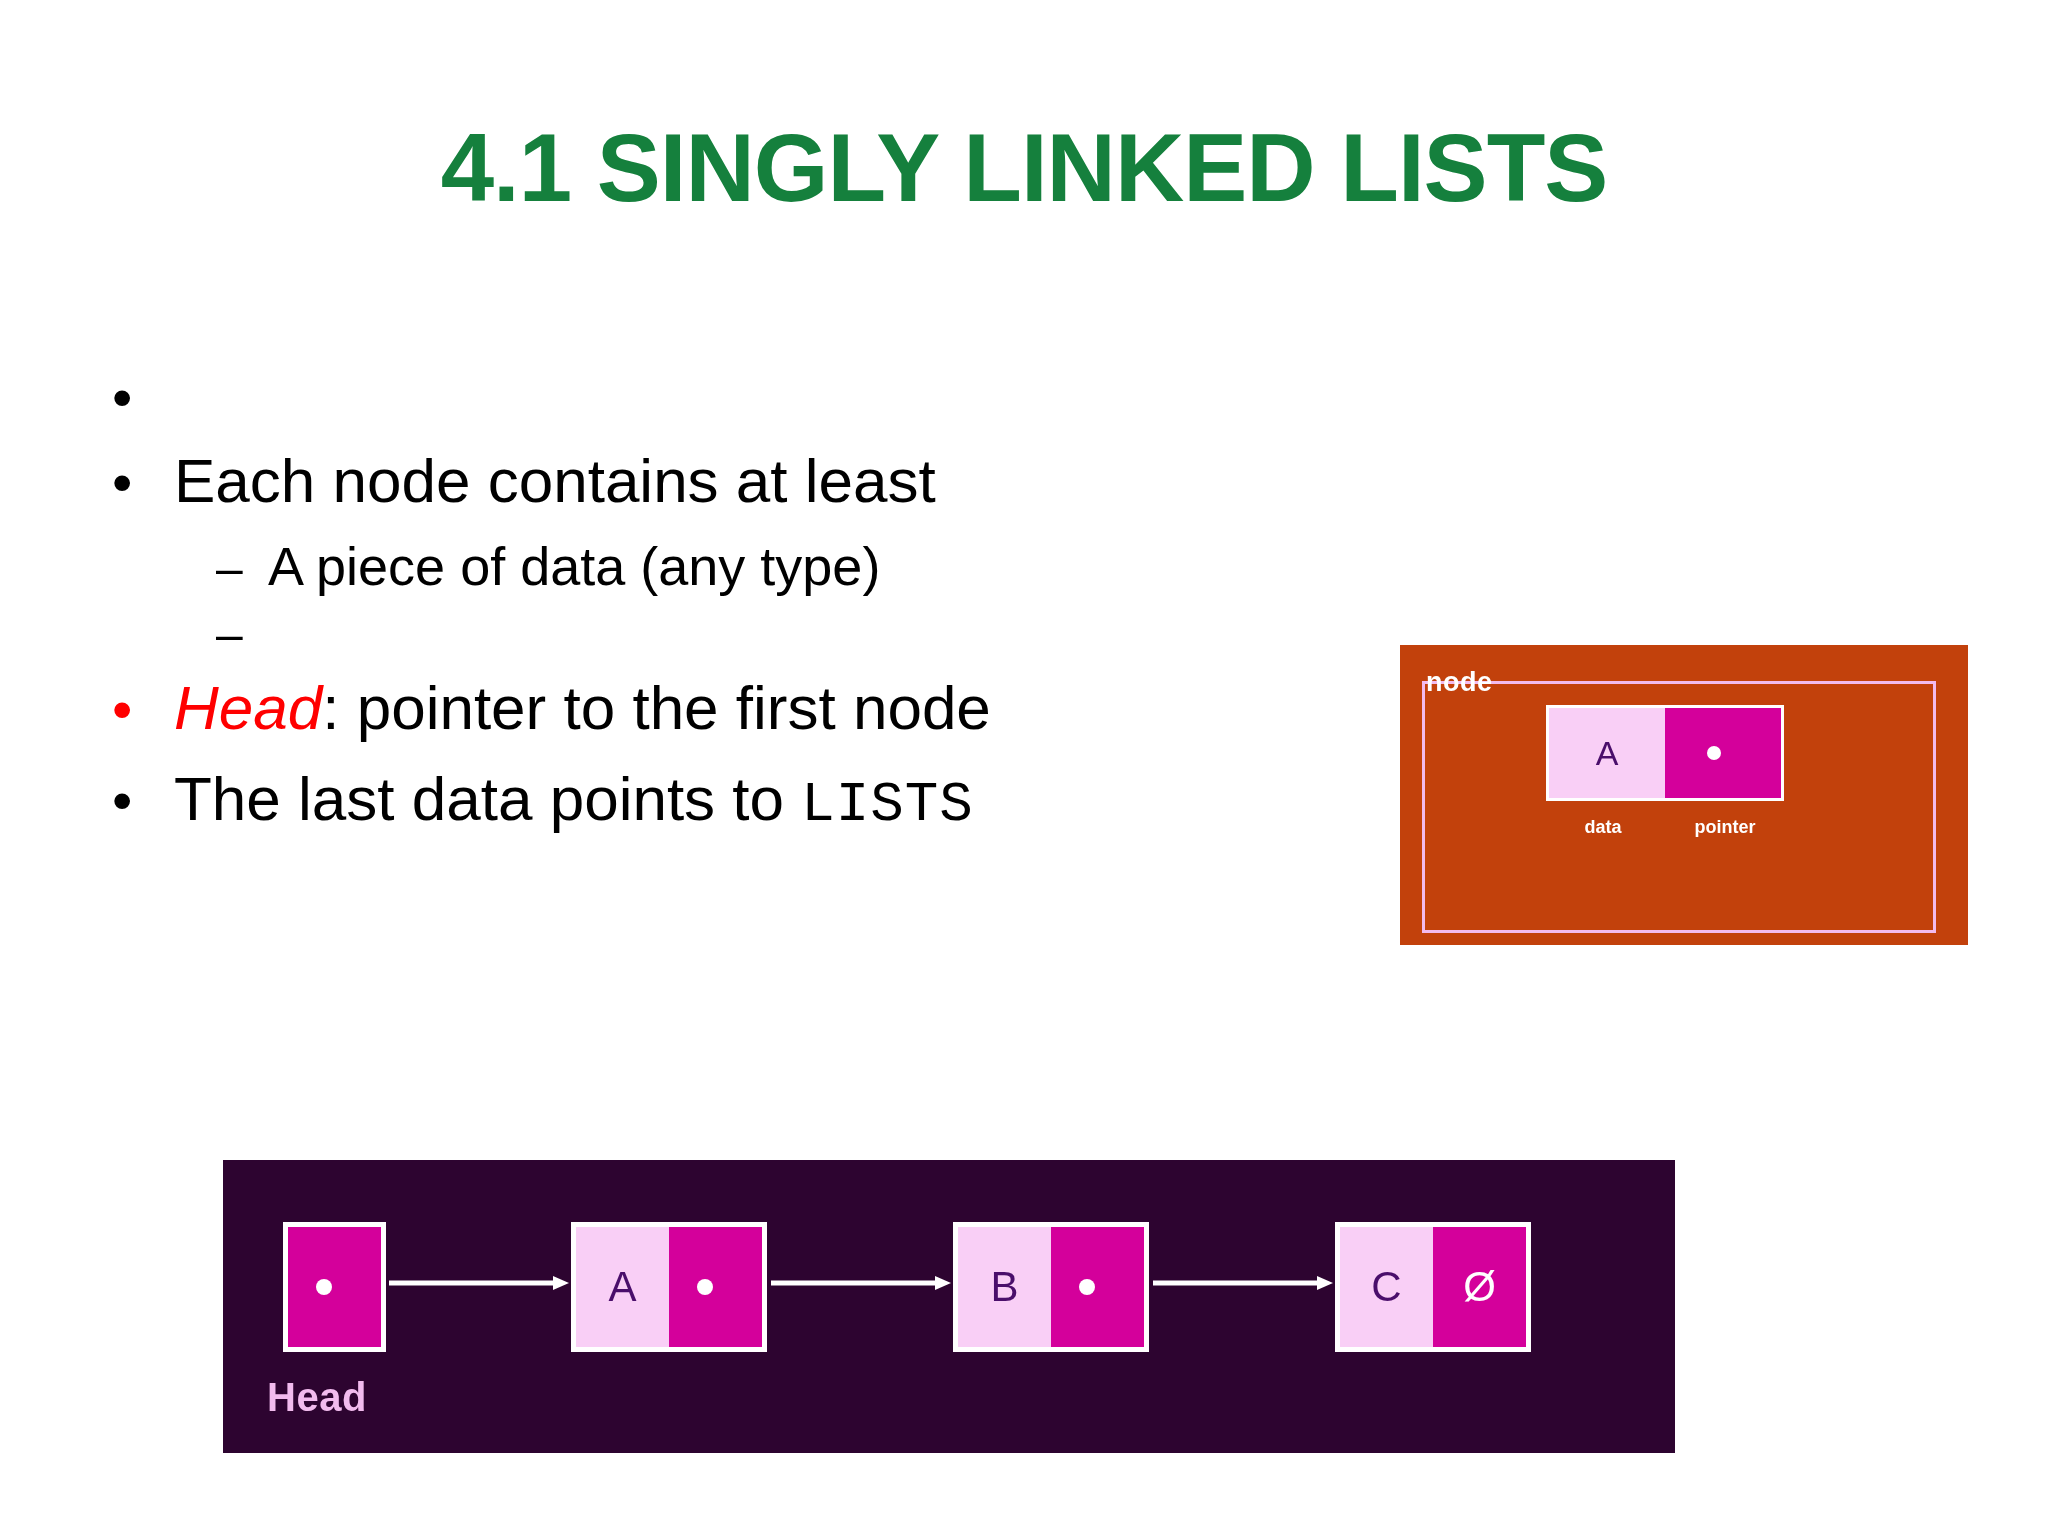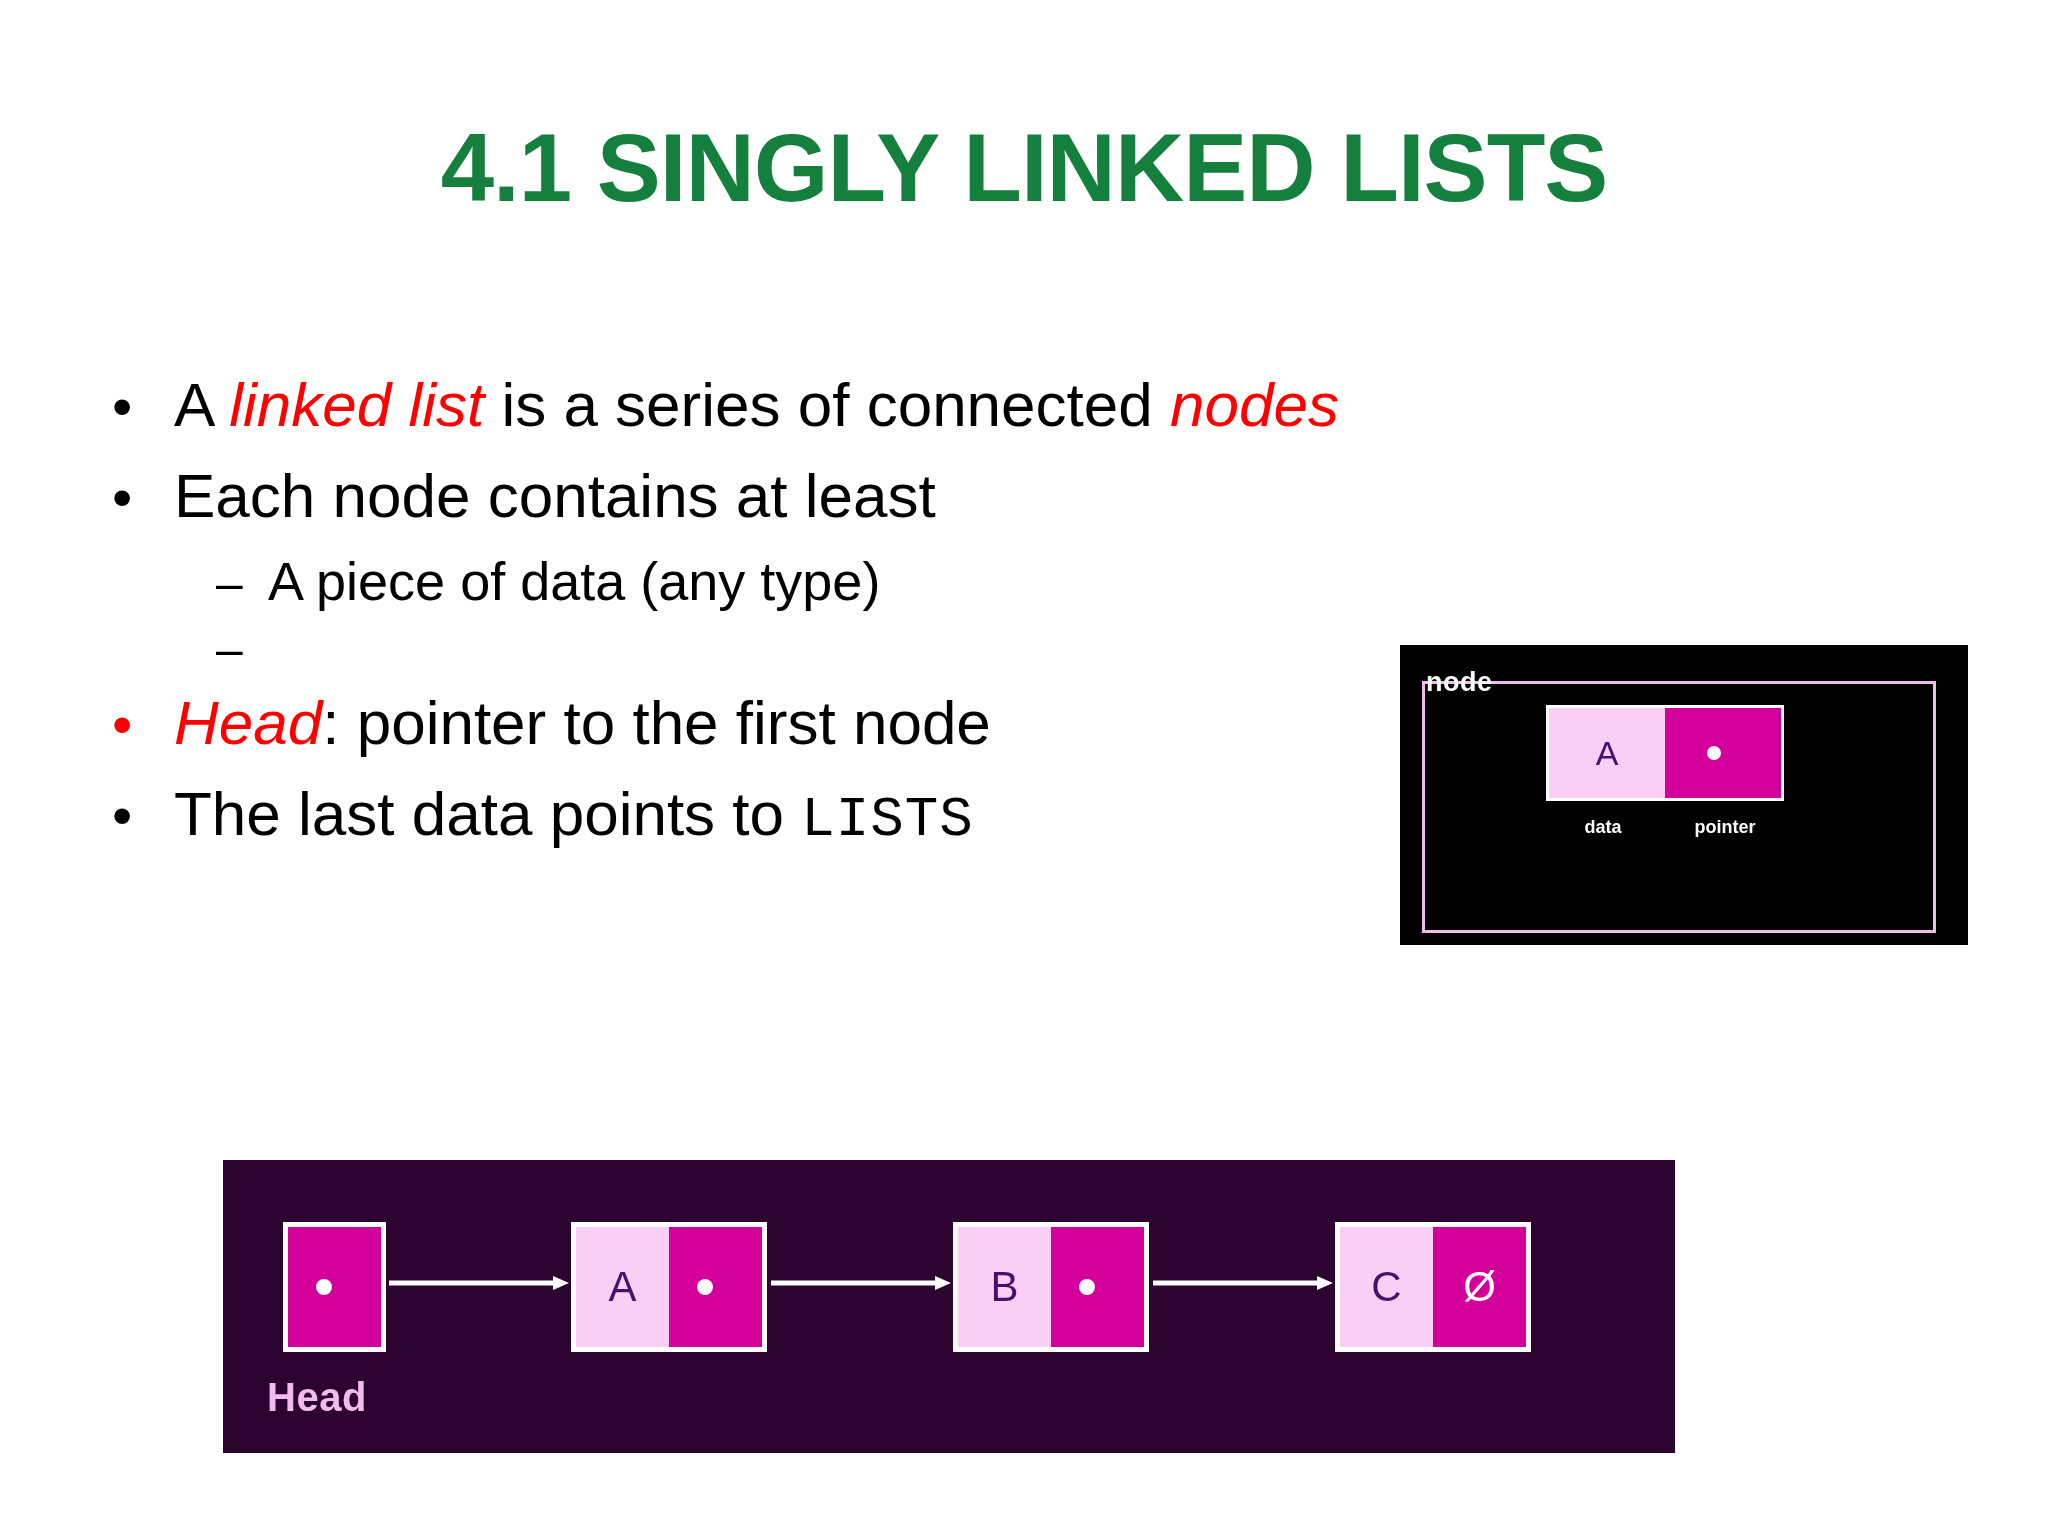--- a/index.html
+++ b/index.html
@@ -79,21 +79,21 @@
     letter-spacing: 1px;
   }
 
   
   #node-figure {
     position: absolute;
     left: 1400px;
     top: 645px;
     width: 568px;
     height: 300px;
-    background: #000000;
+    background: #c2410c;
   }
   #node-figure-inner {
     position: absolute;
     left: 22px;
     top: 36px;
     right: 32px;
     bottom: 12px;
     border: 3px solid #F2BBEE;
   }
   #node-fig-label {
@@ -213,21 +213,20 @@
   }
 </style>
 </head>
 <body>
 
 <div id="slide-title">4.1 SINGLY LINKED LISTS</div>
 
 <div id="bullet-list">
     <div class="bullet-row lvl1">
       <span class="bullet-mark">•</span>
-      <span class="bullet-text"><span>A </span><span class="hl">linked list</span><span> is a series of connected </span><span class="hl">nodes</span></span>
     </div>
     <div class="bullet-row lvl1">
       <span class="bullet-mark">•</span>
       <span class="bullet-text"><span>Each node contains at least</span></span>
     </div>
     <div class="bullet-row lvl2">
       <span class="bullet-mark dash">–</span>
       <span class="bullet-text"><span>A piece of data (any type)</span></span>
     </div>
     <div class="bullet-row lvl2">

